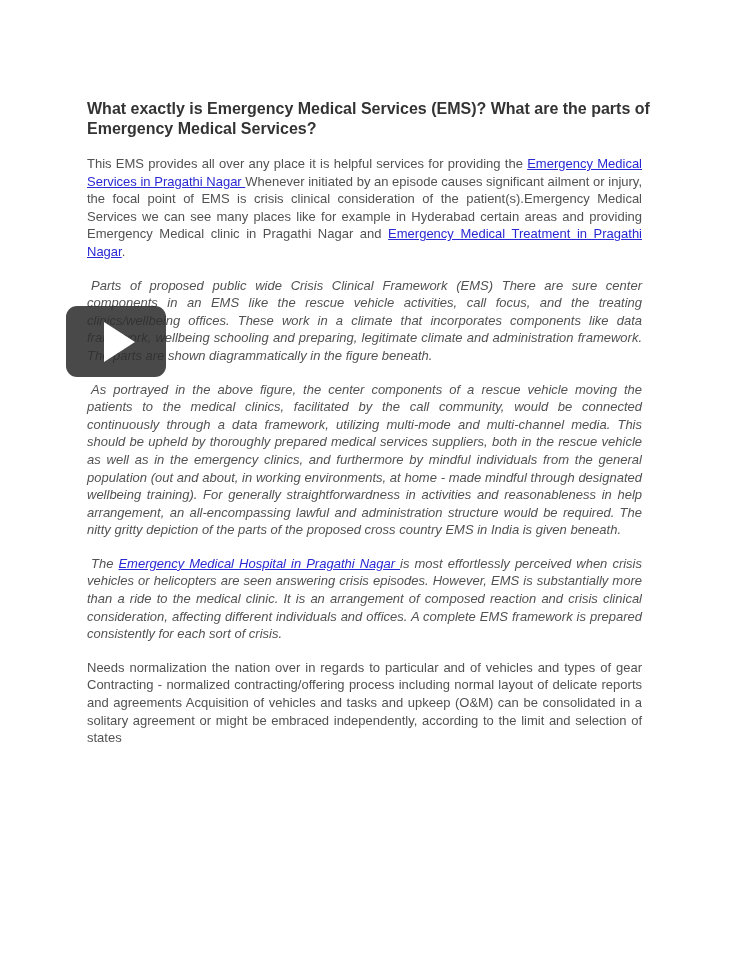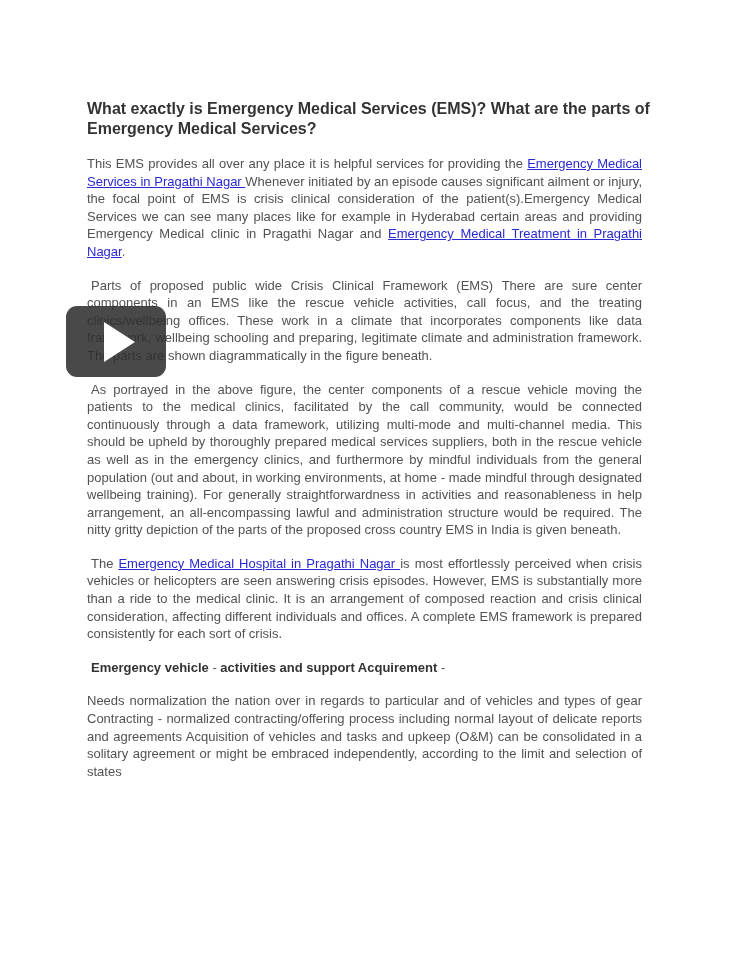--- a/index.html
+++ b/index.html
@@ -28,21 +28,21 @@
     font-weight: bold;
     color: var(--heading-color, #333333);
   }
   .block {
     margin: 0 16px 16px 0;
     font-size: 13px;
     line-height: 17.6px;
     color: var(--text-color, #525252);
     text-align: justify;
   }
-  .block.indent { text-indent: 4px; }
+  .block.indent { text-indent: 4px; font-style: italic; }
   .block a {
     color: var(--link-color, #2929d4);
     text-decoration: underline;
     cursor: pointer;
   }
   .block .bold {
     font-weight: bold;
     color: var(--heading-color, #333333);
   }
   .play-overlay {
@@ -72,21 +72,20 @@
 <body style="--page-bg: #ffffff; --text-color: #525252; --heading-color: #333333; --link-color: #2929d4;">
 
 <main>
   <div class="content">
     <h1 class="page-title">What exactly is Emergency Medical Services (EMS)? What are the parts of Emergency Medical Services?</h1>
     <div id="article-body">
         <p class="block paragraph"><span>This EMS provides all over any place it is helpful services for providing the </span><a href="#">Emergency Medical Services in Pragathi Nagar </a><span>Whenever initiated by an episode causes significant ailment or injury, the focal point of EMS is crisis clinical consideration of the patient(s).Emergency Medical Services we can see many places like for example in Hyderabad certain areas and providing Emergency Medical clinic in Pragathi Nagar and </span><a href="#">Emergency Medical Treatment in Pragathi Nagar</a><span>.</span></p>
         <p class="block paragraph indent"><span>Parts of proposed public wide Crisis Clinical Framework (EMS) There are sure center components in an EMS like the rescue vehicle activities, call focus, and the treating clinics/wellbeing offices. These work in a climate that incorporates components like data framework, wellbeing schooling and preparing, legitimate climate and administration framework. The parts are shown diagrammatically in the figure beneath.</span></p>
         <p class="block paragraph indent"><span>As portrayed in the above figure, the center components of a rescue vehicle moving the patients to the medical clinics, facilitated by the call community, would be connected continuously through a data framework, utilizing multi-mode and multi-channel media. This should be upheld by thoroughly prepared medical services suppliers, both in the rescue vehicle as well as in the emergency clinics, and furthermore by mindful individuals from the general population (out and about, in working environments, at home - made mindful through designated wellbeing training). For generally straightforwardness in activities and reasonableness in help arrangement, an all-encompassing lawful and administration structure would be required. The nitty gritty depiction of the parts of the proposed cross country EMS in India is given beneath.</span></p>
         <p class="block paragraph indent"><span>The </span><a href="#">Emergency Medical Hospital in Pragathi Nagar </a><span>is most effortlessly perceived when crisis vehicles or helicopters are seen answering crisis episodes. However, EMS is substantially more than a ride to the medical clinic. It is an arrangement of composed reaction and crisis clinical consideration, affecting different individuals and offices. A complete EMS framework is prepared consistently for each sort of crisis.</span></p>
-        <p class="block subheading indent"><span class="bold">Emergency vehicle</span><span> - </span><span class="bold">activities and support Acquirement</span><span> -</span></p>
         <p class="block paragraph"><span>Needs normalization the nation over in regards to particular and of vehicles and types of gear Contracting - normalized contracting/offering process including normal layout of delicate reports and agreements Acquisition of vehicles and tasks and upkeep (O&amp;M) can be consolidated in a solitary agreement or might be embraced independently, according to the limit and selection of states</span></p>
       </div>
   </div>
 
   <div class="play-overlay">
     <span class="play-triangle"></span>
   </div>
 </main>
 
 </body></html>

